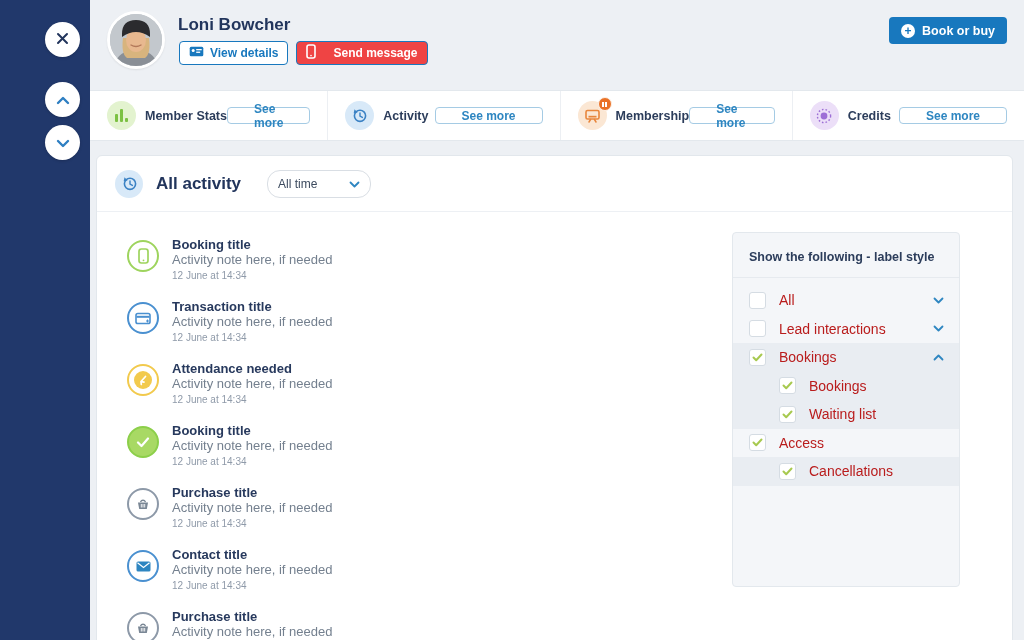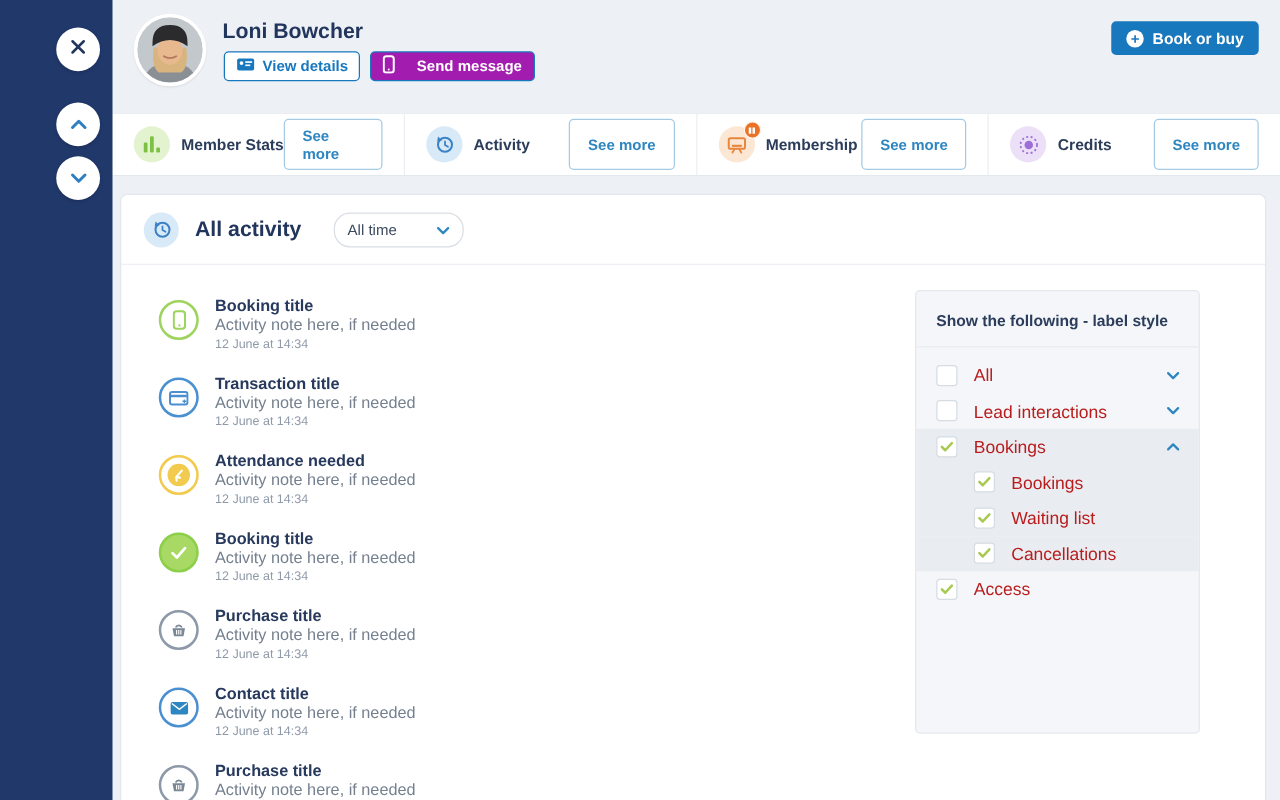--- a/index.html
+++ b/index.html
@@ -15,41 +15,41 @@
   .cb-down  { left:45px; top:125px; }
 
   
   .avatar { position:absolute; left:107px; top:11px; width:58px; height:58px; border-radius:50%;
     border:3px solid #fff; overflow:hidden; background:#b9bec4; z-index:2; box-shadow:0 1px 2px rgba(0,0,0,.08); }
   .member-name { position:absolute; left:178px; top:15px; font-size:17px; font-weight:bold; color:#22355c; }
   .header-buttons { position:absolute; left:179px; top:41px; display:flex; gap:8px;border-radius:12px; }
   .btn { display:flex; align-items:center; gap:6px; height:24px; padding:0 9px; border-radius:4px;
     font-size:12px; font-weight:bold; cursor:pointer; border:1px solid #1878be; }
   .btn-outline { background:#fff; color:#1878be; }
-  .btn-primary { background:#a21caf; color:#fff;gap:17px; }
+  .btn-primary { background:#ef4444; color:#fff;gap:17px; }
   .book-btn { position:absolute; right:17px; top:17px; height:27px; padding:0 12px; display:flex; align-items:center;
     gap:7px; background:#1878be; border-radius:4px; color:#fff; font-size:12.5px; font-weight:bold; cursor:pointer; }
   .plus-circle { width:14px; height:14px; border-radius:50%; background:#fff; color:#1878be;
     display:flex; align-items:center; justify-content:center; font-size:12px; font-weight:bold; line-height:1; }
 
   
   .cards-row { position:absolute; left:90px; top:90px; width:934px; height:51px; background:#fff;
     border-top:1px solid #e3e8ed; border-bottom:1px solid #e3e8ed; display:flex; }
   .scard { flex:1; display:flex; align-items:center; padding:0 17px; }
   .scard + .scard { border-left:1px solid #eceff3; }
   .scard-icon { width:29px; height:29px; border-radius:50%; display:flex; align-items:center; justify-content:center;
     margin-right:9px; position:relative; flex:none; }
   .ic-green  { background:#e3f3cf; }
   .ic-blue   { background:#d8e9f8; }
   .ic-orange { background:#fbe7d4; }
   .ic-purple { background:#ecdff8; }
   .bars { display:flex; align-items:flex-end; gap:2px; height:13px; }
   .bars i { display:block; width:3px; background:#7cc143; border-radius:1px; }
   .scard-label { font-size:12.5px; font-weight:bold; color:#2c3d5b; white-space:nowrap; }
-  .see-more { margin-left:auto; height:41px; padding:0 14px; border:1px solid #a5cbe4; border-radius:4px;
+  .see-more { margin-left:auto; height:17px; padding:0 26px; border:1px solid #a5cbe4; border-radius:4px;
     background:#fff; color:#2e86c1; font-size:12px; font-weight:bold; display:flex; align-items:center; cursor:pointer; }
   .pause-badge { position:absolute; top:-4px; right:-5px; width:14px; height:14px; border-radius:50%;
     background:#ea7126; border:1px solid #fdf2e8; display:flex; align-items:center; justify-content:center; gap:1.5px; }
   .pause-badge i { display:block; width:1.5px; height:5px; background:#fff; }
 
   
   .main-panel { position:absolute; left:96px; top:155px; width:917px; height:486px; background:#fff;
     border:1px solid #e2e7ec; border-radius:6px 6px 0 0; }
   .panel-header { position:relative; height:56px; border-bottom:1px solid #edf0f4; display:flex;
     align-items:center; padding-left:18px; }
@@ -387,34 +387,34 @@
 
       <div class="fp-row highlight sub">
         <span class="checkbox">
           <svg width="11" height="9" viewBox="0 0 11 9">
               <polyline points="1.5,4.5 4.2,7.2 9.5,1.5" fill="none" stroke="#a7c94f" stroke-width="2" stroke-linecap="round" stroke-linejoin="round"></polyline>
             </svg>
         </span>
         <span class="fp-label">Waiting list</span>
       </div>
 
+      <div class="fp-row">
+        <span class="checkbox">
+          <svg width="11" height="9" viewBox="0 0 11 9">
+              <polyline points="1.5,4.5 4.2,7.2 9.5,1.5" fill="none" stroke="#a7c94f" stroke-width="2" stroke-linecap="round" stroke-linejoin="round"></polyline>
+            </svg>
+        </span>
+        <span class="fp-label">Access</span>
+      </div>
+
       <div class="fp-row highlight sub">
         <span class="checkbox">
           <svg width="11" height="9" viewBox="0 0 11 9">
               <polyline points="1.5,4.5 4.2,7.2 9.5,1.5" fill="none" stroke="#a7c94f" stroke-width="2" stroke-linecap="round" stroke-linejoin="round"></polyline>
             </svg>
         </span>
         <span class="fp-label">Cancellations</span>
       </div>
 
-      <div class="fp-row">
-        <span class="checkbox">
-          <svg width="11" height="9" viewBox="0 0 11 9">
-              <polyline points="1.5,4.5 4.2,7.2 9.5,1.5" fill="none" stroke="#a7c94f" stroke-width="2" stroke-linecap="round" stroke-linejoin="round"></polyline>
-            </svg>
-        </span>
-        <span class="fp-label">Access</span>
-      </div>
-
     </div>
   </div>
 
 </div>
 
 </body></html>

